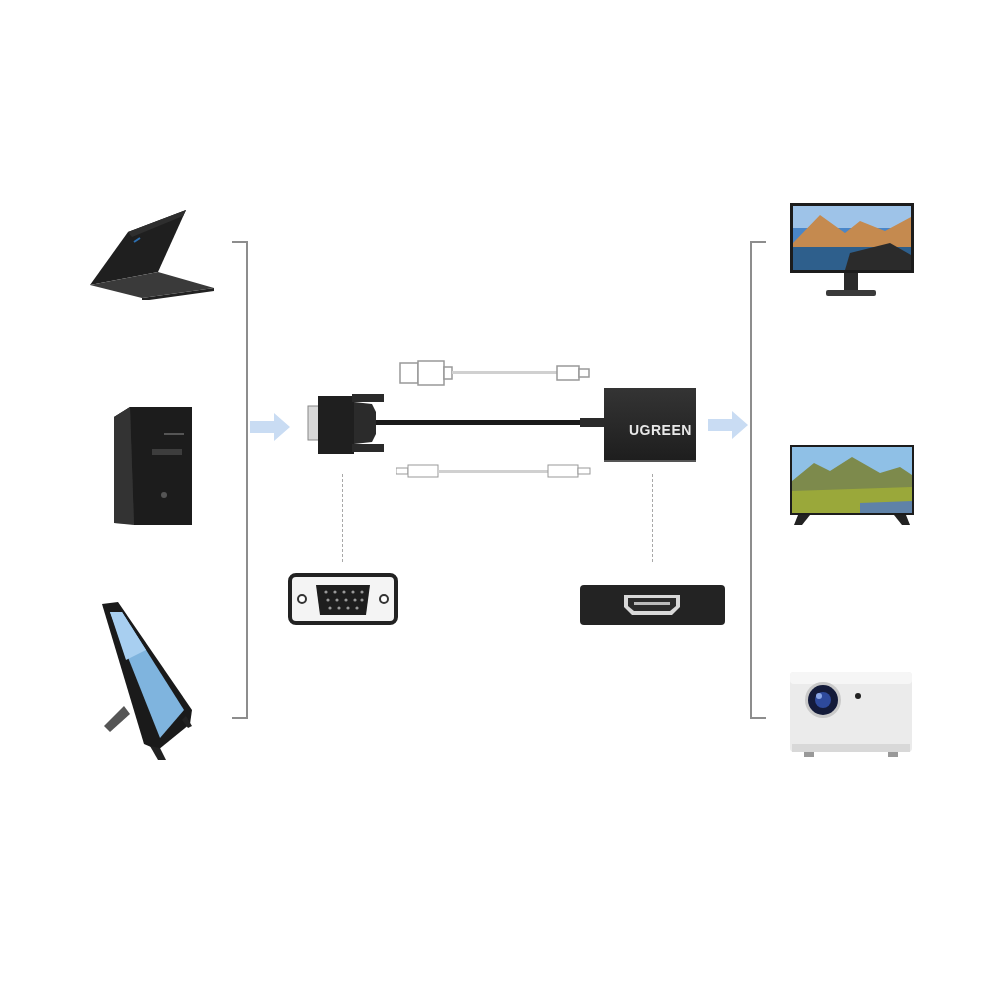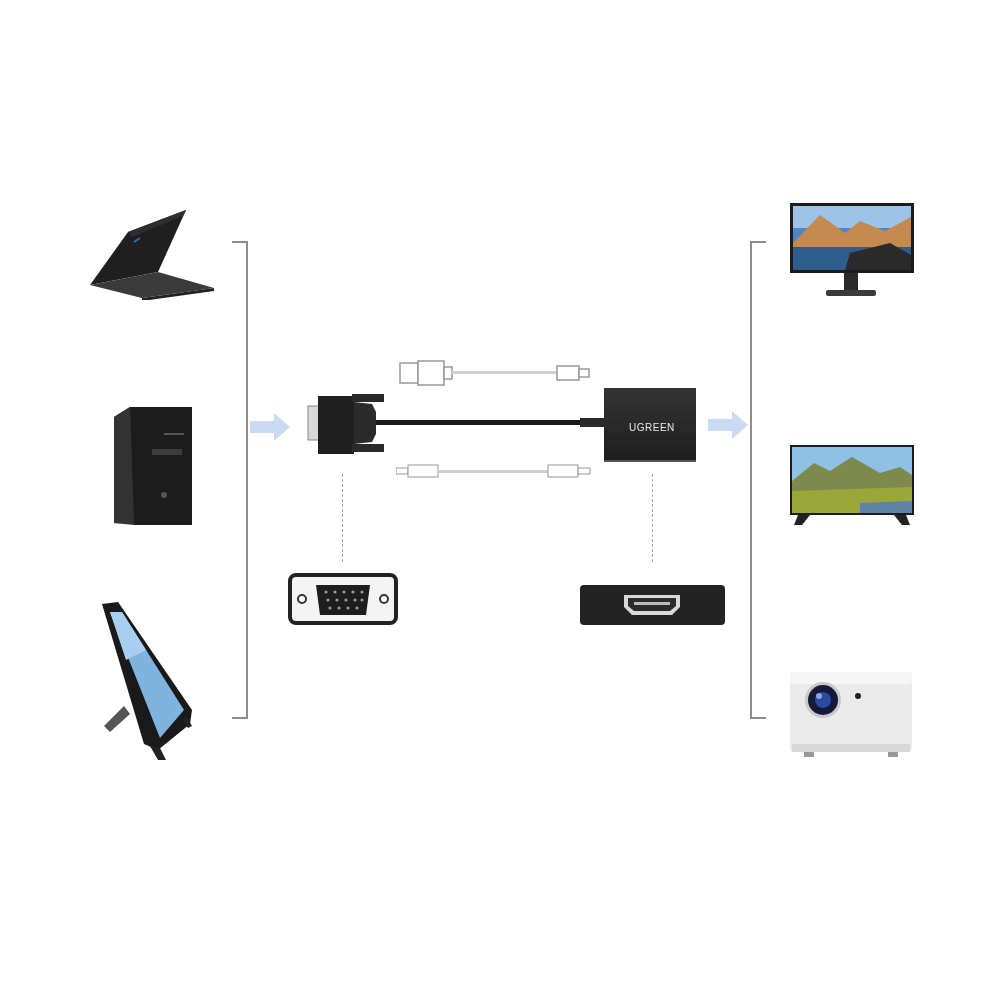--- a/index.html
+++ b/index.html
@@ -2,21 +2,21 @@
 <html><head>
 <meta charset="utf-8">
 <style>
   html,body{margin:0;padding:0;background:#ffffff;}
   body{width:1000px;height:1000px;position:relative;overflow:hidden;font-family:"Liberation Sans",sans-serif;}
   .abs{position:absolute;}
   svg{display:block;}
   .bracket-l{left:232px;top:241px;width:14px;height:474px;border:2px solid #8d8d8d;border-left:none;}
   .bracket-r{left:750px;top:241px;width:14px;height:474px;border:2px solid #8d8d8d;border-right:none;}
   .dash{width:0;border-left:1.5px dashed #a8a8a8;}
-  .brand{position:absolute;left:25px;top:34px;color:#e8e8e8;font-size:10px;font-weight:normal;letter-spacing:0.5px;}
+  .brand{position:absolute;left:25px;top:34px;color:#e8e8e8;font-size:14px;font-weight:bold;letter-spacing:0.5px;}
 </style>
 </head>
 <body>
 
 <div class="abs bracket-l"></div>
 <div class="abs" style="left:250px;top:412px;">
   <svg width="42" height="30" viewBox="0 0 42 30">
       <path d="M0 9 H24 V1 L40 15 L24 29 V21 H0 Z" fill="#c9dcf3"></path>
     </svg>
 </div>

